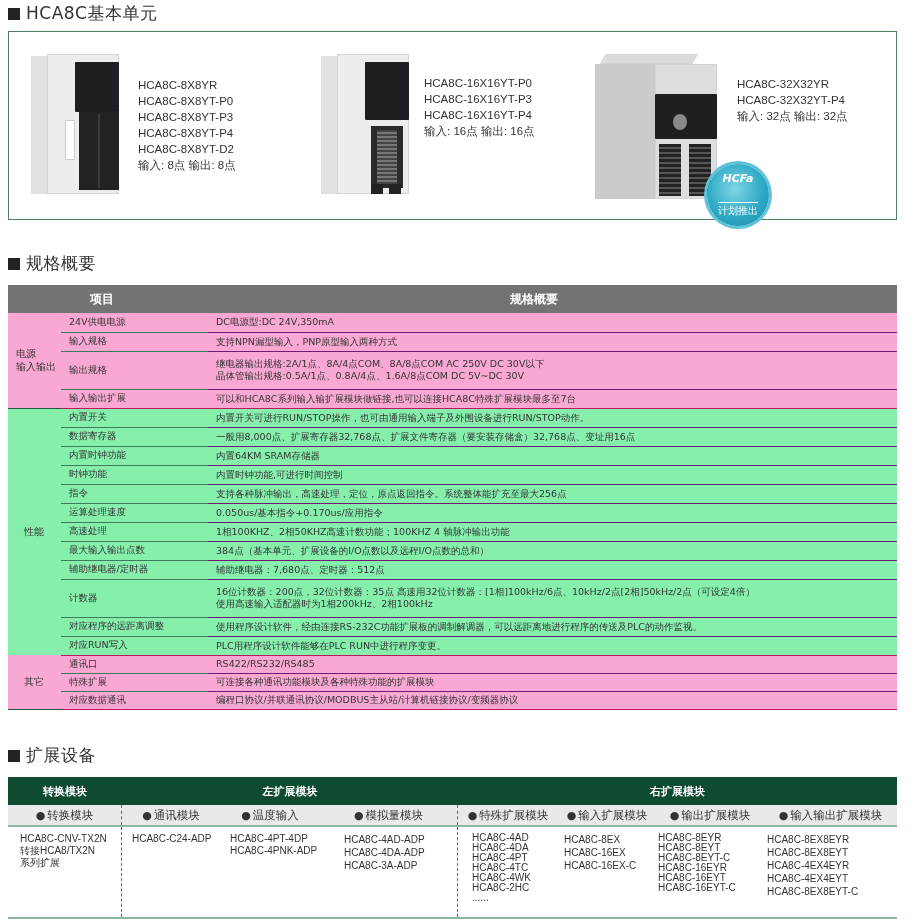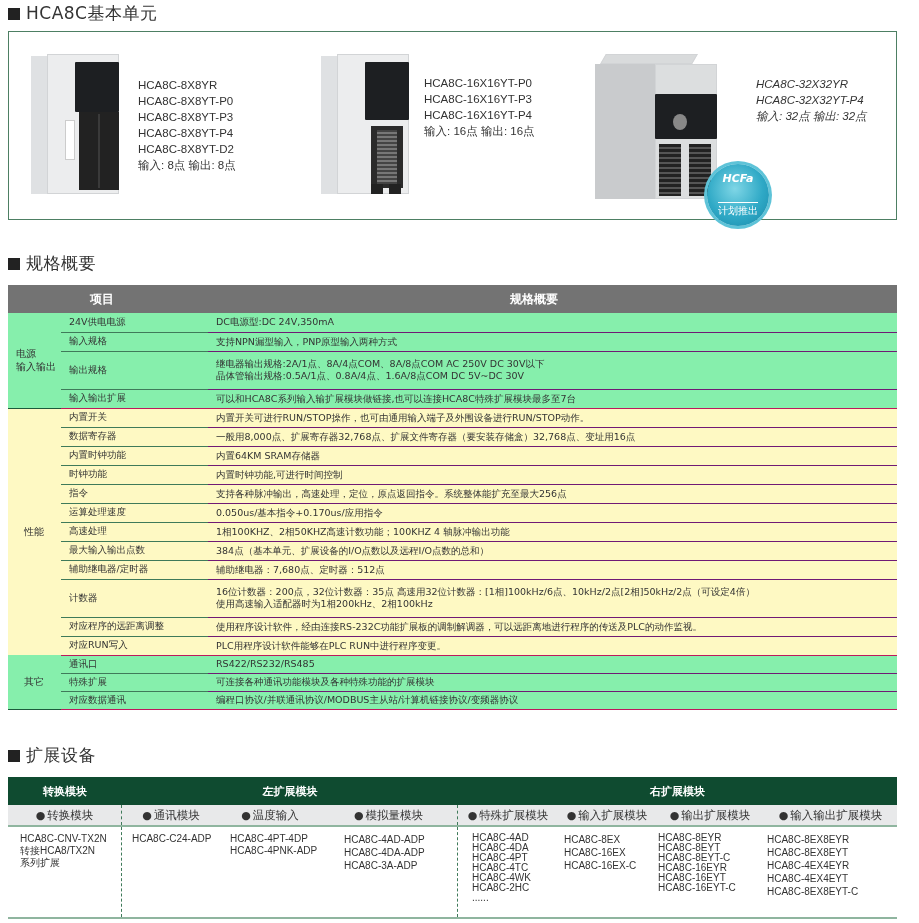--- a/index.html
+++ b/index.html
@@ -46,22 +46,22 @@
     position: absolute; left: 8px; top: 285px; width: 889px;
     border-collapse: collapse; font-size: 9.5px; color: #333;
   }
   .spec-table th {
     background: #737373; color: #fff; height: 28px; font-size: 12px; font-weight: bold;
   }
   .spec-table td { padding: 0 0 0 0; vertical-align: middle; }
   .spec-table td.group { text-align: left; padding-left: 8px; width: 53px; font-size: 10px; line-height: 13px; }
   .spec-table td.item { padding-left: 8px; width: 147px; border-bottom: 1px solid #3f7a5a; }
   .spec-table td.val { padding-left: 8px; border-bottom: 1px solid #701a75; line-height: 12px; }
-  .spec-table tr.gray td { background: #86efac; }
-  .spec-table tr.white td { background: #fef9c3; }
+  .spec-table tr.gray td { background: #f9a8d4; }
+  .spec-table tr.white td { background: #86efac; }
   .spec-table tr.group-end td { border-bottom: 1px solid #be185d; }
   .spec-table td.group.bordered { border-bottom: 1px solid #1d5a3c; }
 
   
   .exp-table { position: absolute; left: 8px; top: 777px; width: 889px; }
   .exp-head { display: flex; height: 28px; background: #0f4b30; color: #fff; font-weight: bold; font-size: 11px; }
   .exp-head div { display: flex; align-items: center; justify-content: center; }
   .exp-sub { display: flex; height: 22px; background: #e8e9ea; font-size: 11.5px; color: #333; border-bottom: 2px solid #8fb59f; }
   .exp-sub div { display: flex; align-items: center; justify-content: center; white-space: nowrap; }
   .exp-body { display: flex; height: 92px; font-size: 10px; color: #333; border-bottom: 2px solid #8fb59f; font-family: "Liberation Sans", sans-serif; }
@@ -123,21 +123,21 @@
       <div class="body" style="left:60px; top:22px; width:62px; height:135px; background:#dcdedf;"></div>
       <div class="panel" style="left:60px; top:52px; width:62px; height:45px;"></div>
       <div style="position:absolute; left:78px; top:72px; width:14px; height:16px; border-radius:50%; background:#888;"></div>
       <div class="terminal" style="left:64px; top:102px; width:22px; height:52px; background:repeating-linear-gradient(#222 0 3px,#555 3px 5px);"></div>
       <div class="terminal" style="left:94px; top:102px; width:22px; height:52px; background:repeating-linear-gradient(#222 0 3px,#555 3px 5px);"></div>
     </div>
     <div class="badge" style="left:112px; top:122px;">
       <span class="logo">HCFa</span>
       <span class="txt">计划推出</span>
     </div>
-    <div class="text" style="margin-left:36px; margin-top:-50px;font-style:italic;">
+    <div class="text" style="margin-left:17px; margin-top:-50px;">
       <div>HCA8C-32X32YR</div>
       <div>HCA8C-32X32YT-P4</div>
       <div>输入: 32点  输出: 32点</div>
     </div>
   </div>
 </div>
 
 <div class="section-title" style="top:252px;">
   <span class="sq"></span>
   <span>规格概要</span>

